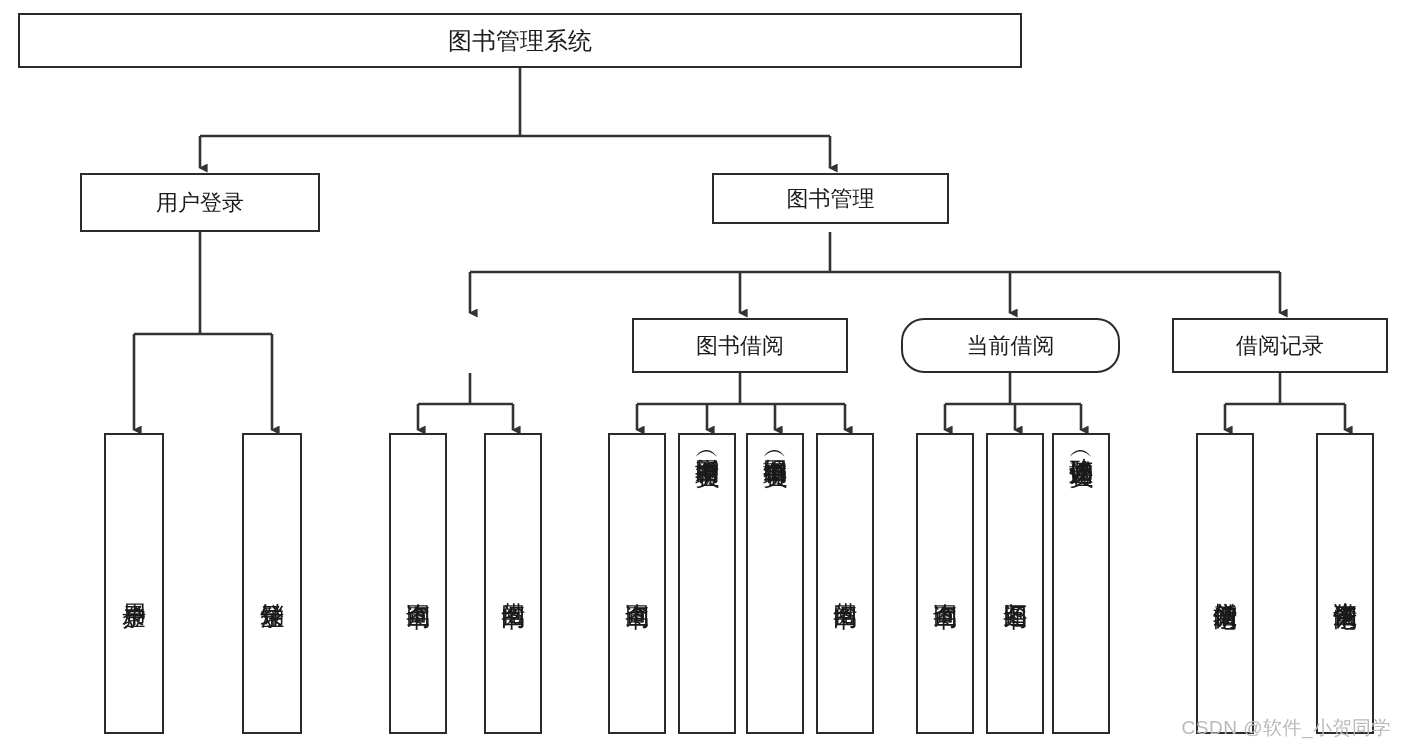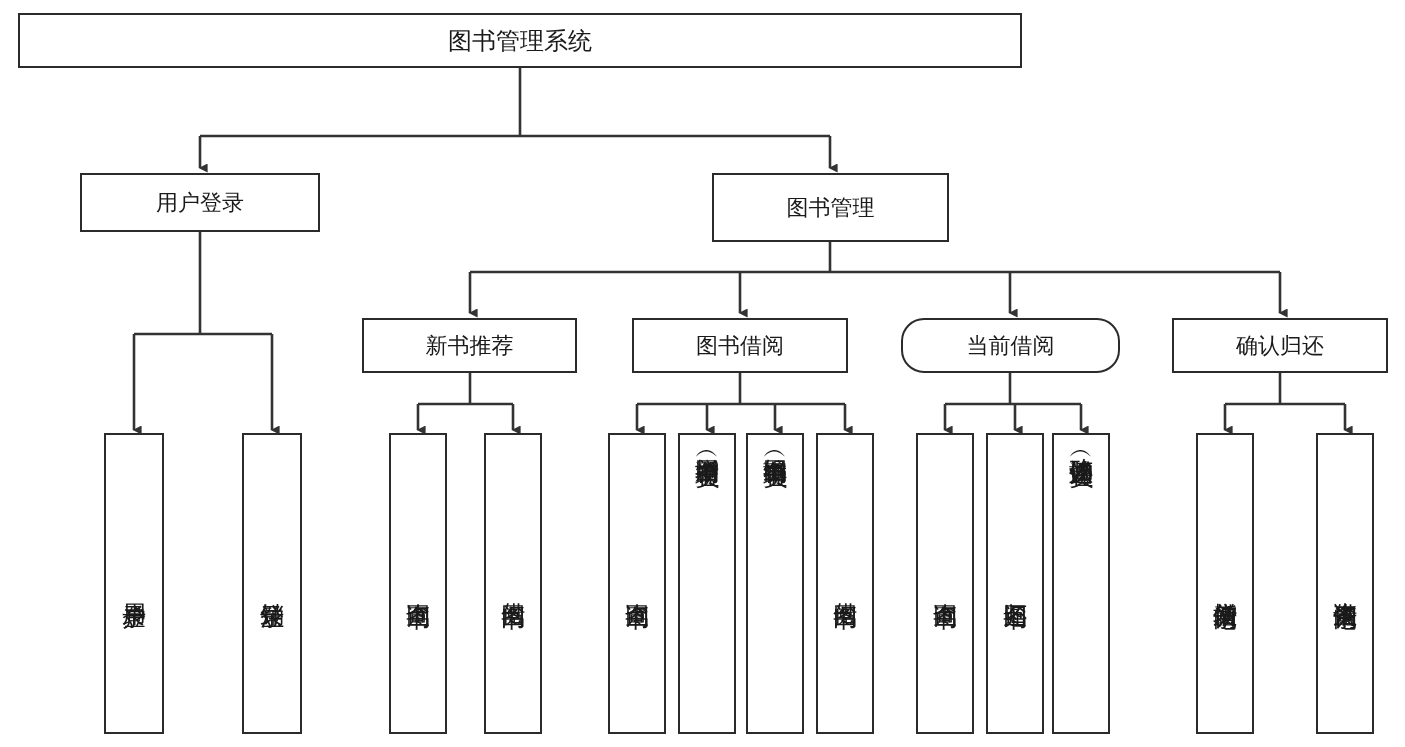--- a/index.html
+++ b/index.html
@@ -136,38 +136,35 @@
   </svg>
 
   <div class="node root" style="left:18px; top:13px; width:1004px; height:55px;">
     <span>图书管理系统</span>
   </div>
 
   <div class="node level2" style="left:80px; top:173px; width:240px; height:59px;">
     <span>用户登录</span>
   </div>
 
-  <div class="node level2" style="left:712px; top:173px; width:237px; height:69px;">
+  <div class="node level2" style="left:712px; top:173px; width:237px; height:51px;">
     <span>图书管理</span>
   </div>
 
-  <div class="node level2" style="left:362px; top:318px; width:215px; height:55px;">
-    <span>新书推荐</span>
-  </div>
 
   <div class="node level2" style="left:632px; top:318px; width:216px; height:55px;align-items:center;">
     <span>图书借阅</span>
   </div>
 
   <div class="node level2" style="left:901px; top:318px; width:219px; height:55px;border-radius:23px;">
     <span>当前借阅</span>
   </div>
 
   <div class="node level2" style="left:1172px; top:318px; width:216px; height:55px;">
-    <span>确认归还</span>
+    <span>借阅记录</span>
   </div>
 
   <div class="node leaf" style="left:104px; top:433px; width:60px; height:301px;">
     <span class="leaf-inner mid">
       <span class="vtext">用户登录</span>
     </span>
   </div>
 
   <div class="node leaf" style="left:242px; top:433px; width:60px; height:301px;">
     <span class="leaf-inner mid">
@@ -234,14 +231,15 @@
       <span class="vtext">新增借阅记录</span>
     </span>
   </div>
 
   <div class="node leaf" style="left:1316px; top:433px; width:58px; height:301px;">
     <span class="leaf-inner mid">
       <span class="vtext">查询借阅记录</span>
     </span>
   </div>
 
+  <div class="watermark">CSDN @软件_小贺同学</div>
 
 </div>
 
 </body></html>

